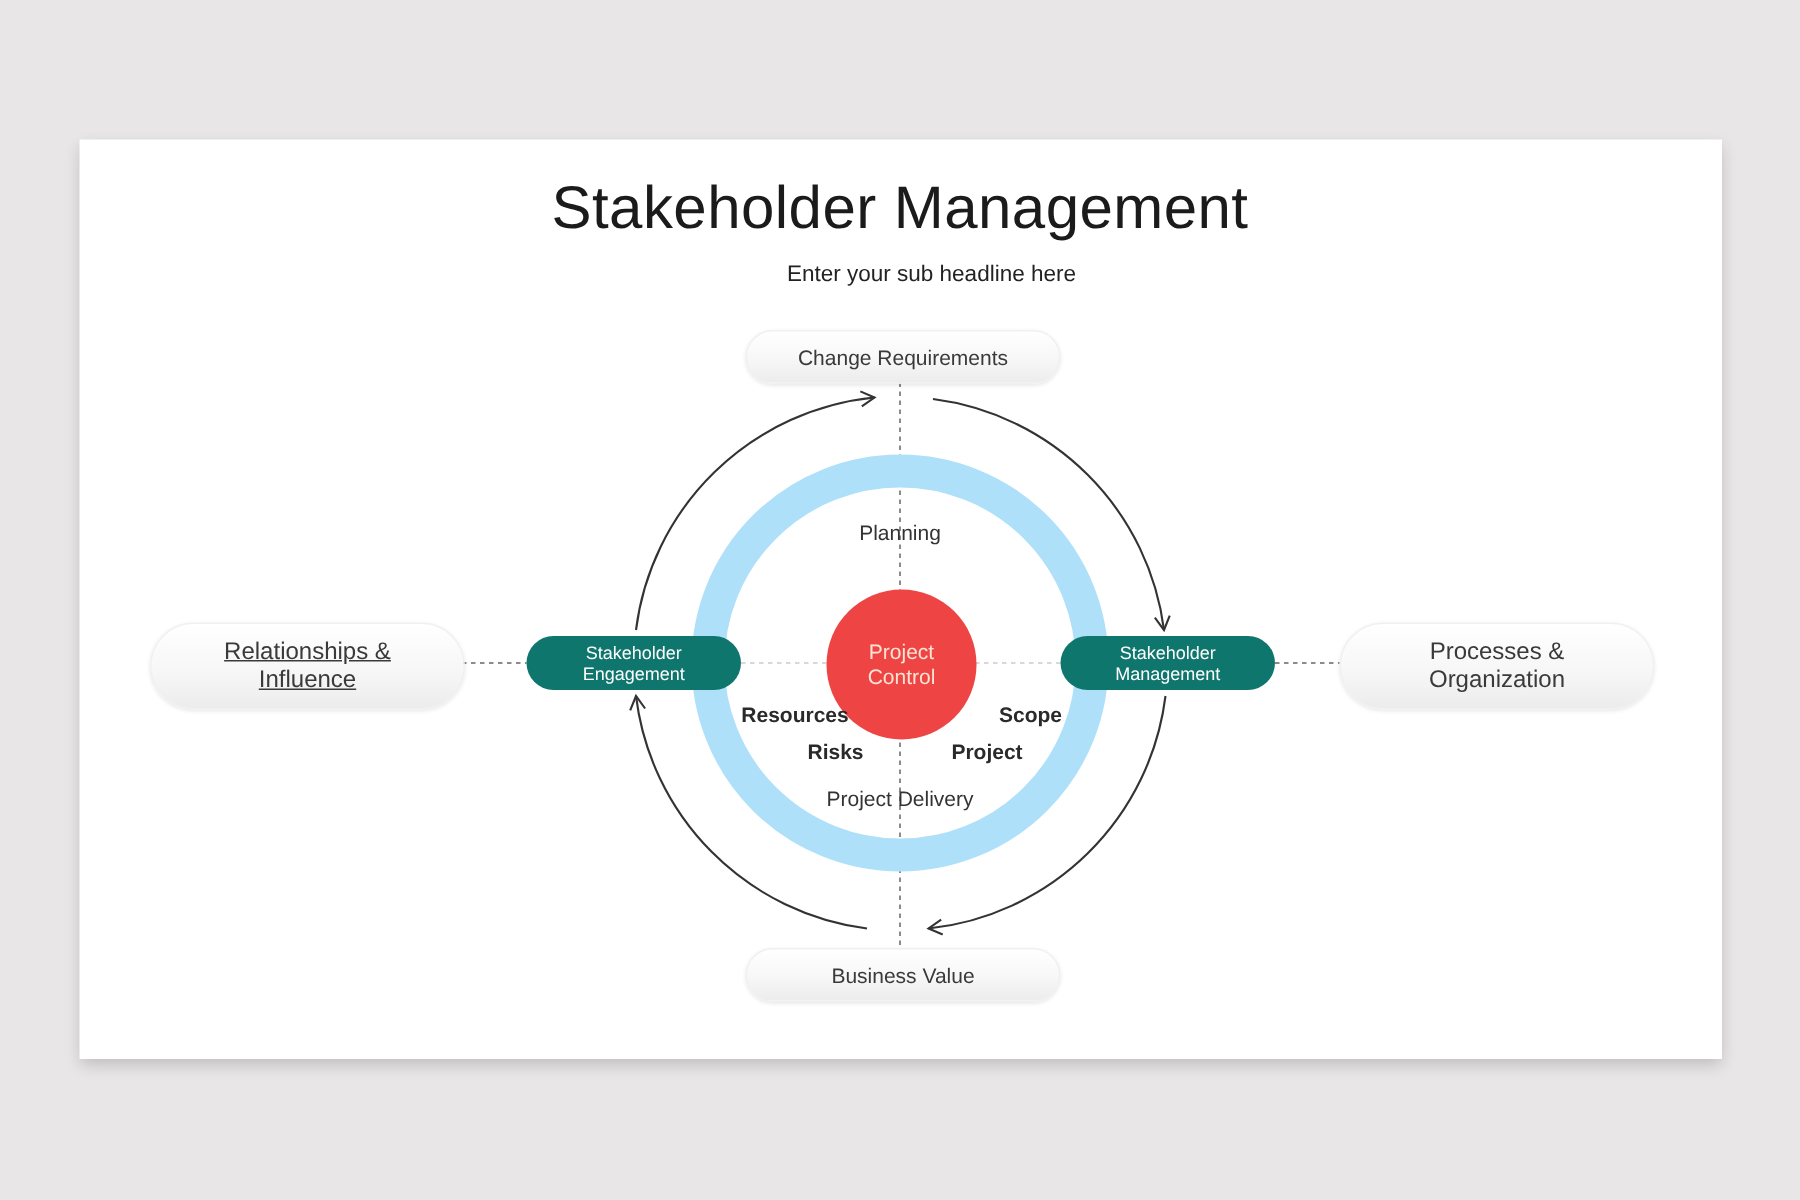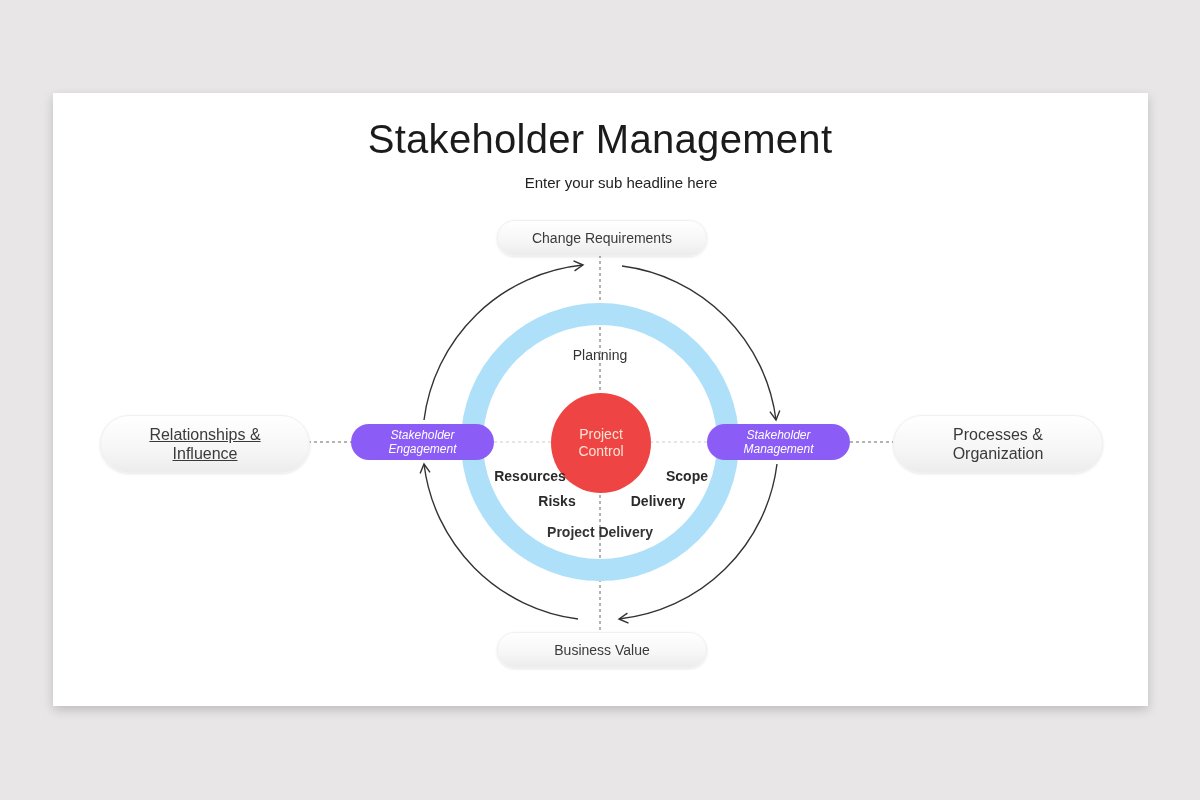--- a/index.html
+++ b/index.html
@@ -28,22 +28,22 @@
     border:1px solid #f0f0f0;
   }
   .pill-top, .pill-bottom { width:208px; height:34px; font-size:14px; left:497px; }
   .pill-top { top:220px; }
   .pill-bottom { top:632px; }
   .pill-left, .pill-right { width:208px; height:56px; font-size:16px; line-height:19px; top:415px; }
   .pill-left { left:100px;text-decoration:underline; }
   .pill-right { left:893px; }
   .blue-pill {
     position:absolute; width:143px; height:36px; top:424px; border-radius:18px;
-    background:#8b5cf6; color:#fff; font-size:12px; line-height:14px;
-    display:flex; align-items:center; justify-content:center; text-align:center;font-style:italic;
+    background:#0f766e; color:#fff; font-size:12px; line-height:14px;
+    display:flex; align-items:center; justify-content:center; text-align:center;
   }
   .blue-left { left:351px; }
   .blue-right { left:707px; }
   .core {
     position:absolute; left:551px; top:393px; width:100px; height:100px; border-radius:50%;
     background:#ef4444; color:#fde3d4; font-size:14px; line-height:17px;
     display:flex; align-items:center; justify-content:center; text-align:center;
   }
   .lbl { position:absolute; font-size:14px; color:#333; white-space:nowrap; transform:translateX(-50%); }
   .lbl.bold { font-weight:bold; color:#2a2a2a;padding-left:16px; }
@@ -90,17 +90,17 @@
   </div>
 <div class="blue-pill blue-right">
     <span style="width:80px">Stakeholder Management</span>
   </div>
 
 <div class="core">
     <span style="width:55px">Project Control</span>
   </div>
 
 <div class="lbl" style="left:600px; top:347px;">Planning</div>
-<div class="lbl" style="left:600px; top:524px;font-weight:bold;">Project Delivery</div>
+<div class="lbl" style="left:600px; top:524px;">Project Delivery</div>
 <div class="lbl bold" style="left:522px; top:468px;">Resources</div>
 <div class="lbl bold" style="left:549px; top:493px;">Risks</div>
 <div class="lbl bold" style="left:679px; top:468px;">Scope</div>
-<div class="lbl bold" style="left:650px; top:493px;">Delivery</div>
+<div class="lbl bold" style="left:650px; top:493px;">Project</div>
 
 </body></html>

